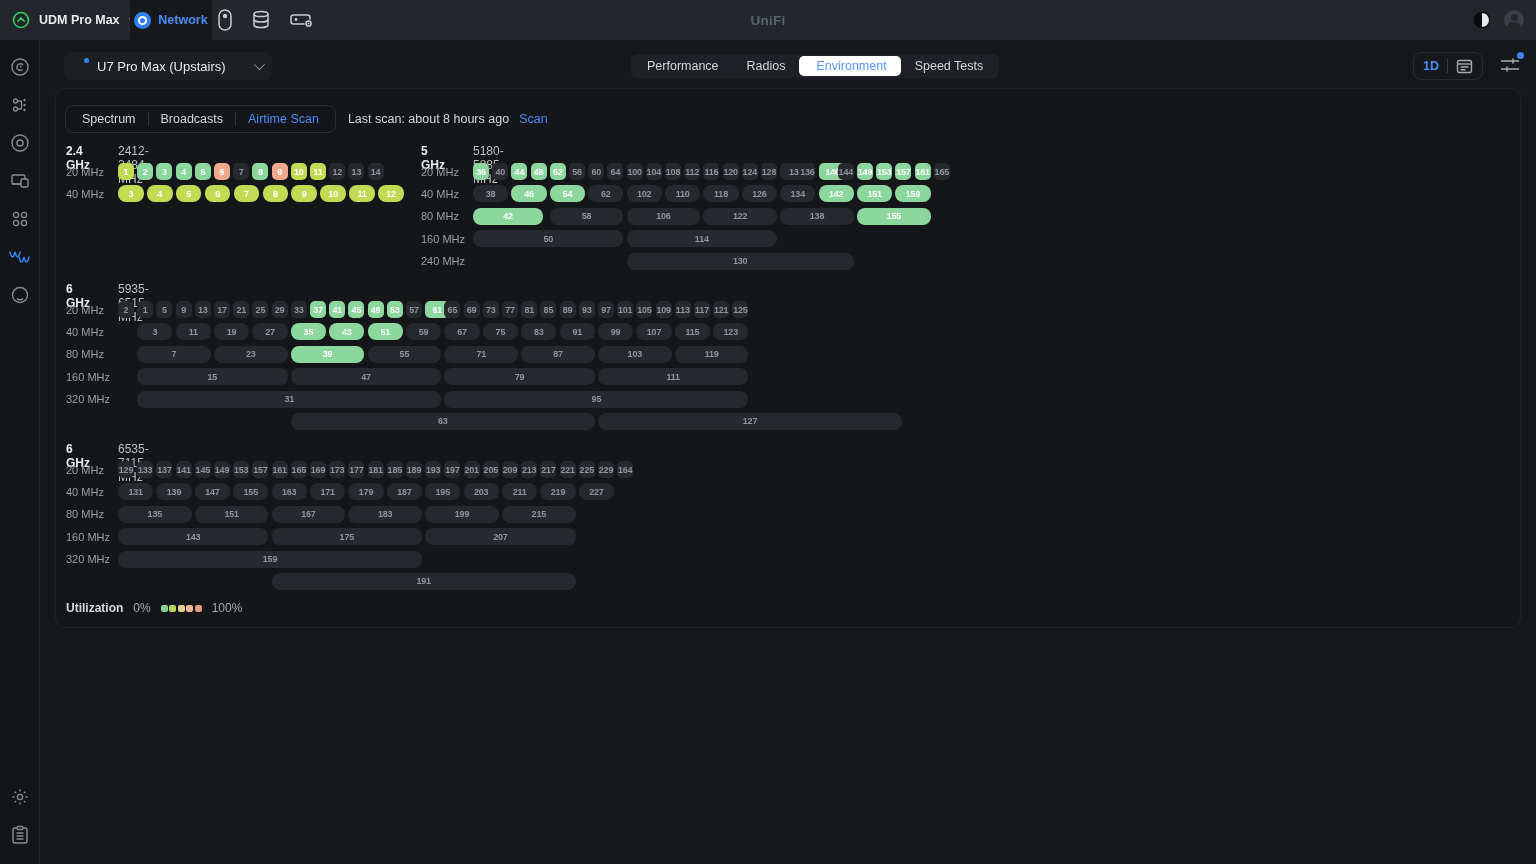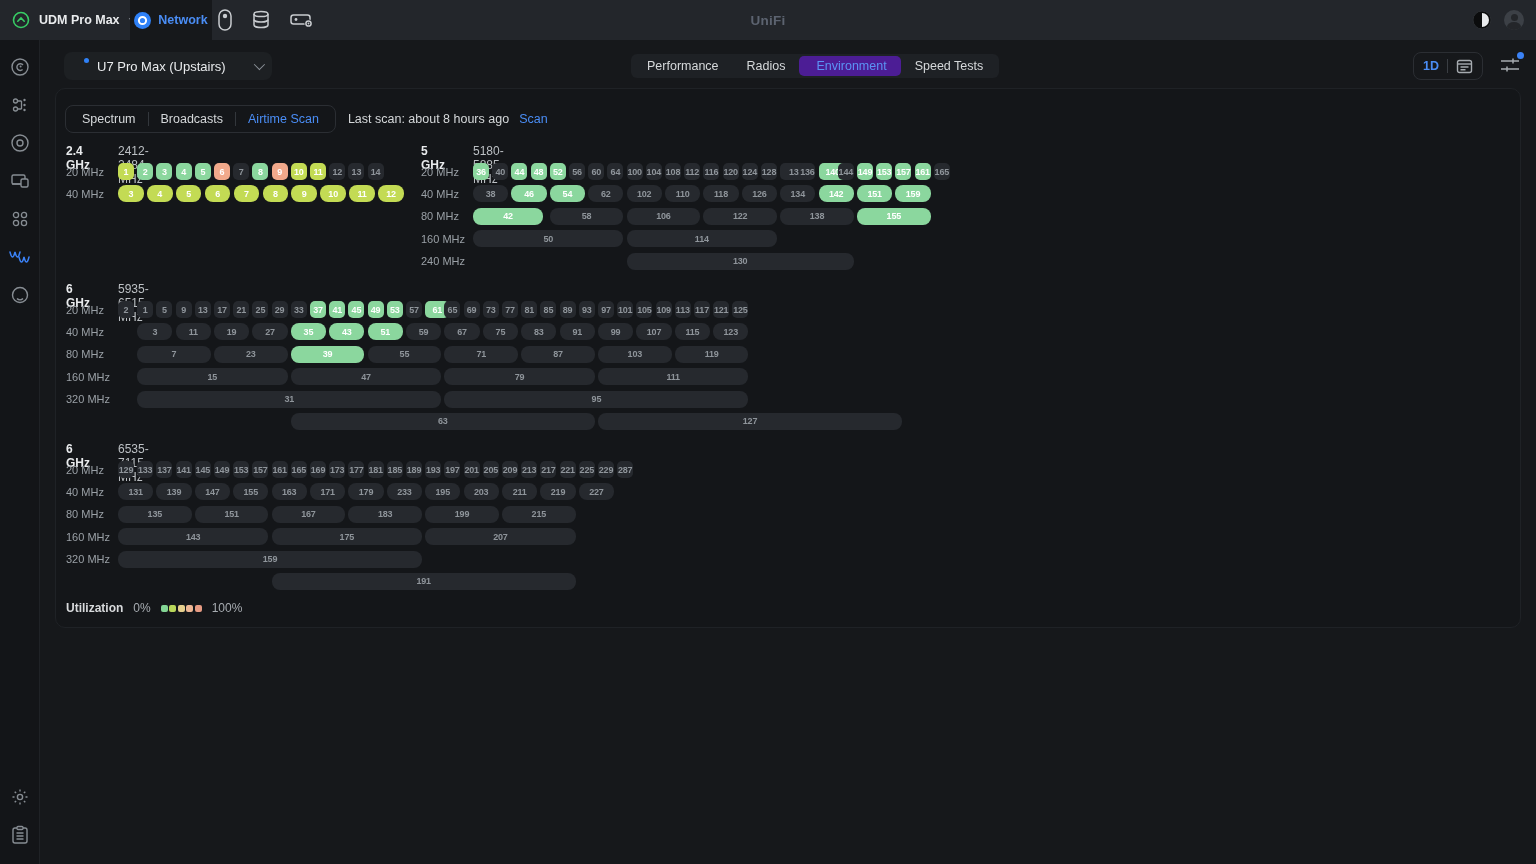--- a/index.html
+++ b/index.html
@@ -35,21 +35,21 @@
   .dev-select { position:absolute; left:23px; top:12px; height:28px; width:208px; background:#1D2023; border-radius:8px;
     display:flex; align-items:center; padding:0 10px; gap:9px; cursor:pointer; }
   .dev-select .name { font-size:13px; color:#E9EBED; flex:1; }
   .ap-ic { position:relative; width:14px; height:14px; }
   .ap-ic .c { width:13px; height:13px; border-radius:50%; background:#F4F5F6; }
   .ap-ic .d { position:absolute; right:-1px; top:-1px; width:5px; height:5px; border-radius:50%; background:#2F81F7; }
   .seg { position:absolute; left:590px; top:14px; height:24px; background:#1E2125; border-radius:6px;
     display:flex; align-items:center; padding:2px; }
   .seg-item { height:20px; padding:0 14px; display:flex; align-items:center; font-size:12.5px; color:#D5D8DA;
     border-radius:5px; cursor:pointer; white-space:nowrap; }
-  .seg-item.active { background:#4c1d95; color:#5B93F5;padding-left:17px; }
+  .seg-item.active { background:#ffffff; color:#5B93F5;padding-left:17px; }
   .range-group { position:absolute; right:53px; top:12px; height:28px; border:1px solid #2B2E33; border-radius:8px;
     display:flex; align-items:center; padding:0 9px; gap:8px; }
   .range-label { font-size:12.5px; font-weight:bold; color:#4A8DF5; }
   .vsep { width:1px; height:14px; background:#3A3E43; }
   .filter-wrap { position:absolute; right:14px; top:16px; width:22px; height:20px; }
   .blue-dot { position:absolute; right:-2px; top:-4px; width:7px; height:7px; border-radius:50%; background:#3B82F6; }
 
   
   .panel { position:absolute; left:14px; top:48px; width:1466px; height:540px; background:#141619;
     border:1px solid #1F2226; border-radius:10px; }
@@ -492,34 +492,34 @@
               <div class="cell" style="left: 307.2px; width: 16px; background: rgb(38, 41, 46); color: rgb(143, 149, 155);">193</div>
               <div class="cell" style="left: 326.4px; width: 16px; background: rgb(38, 41, 46); color: rgb(143, 149, 155);">197</div>
               <div class="cell" style="left: 345.6px; width: 16px; background: rgb(38, 41, 46); color: rgb(143, 149, 155);">201</div>
               <div class="cell" style="left: 364.8px; width: 16px; background: rgb(38, 41, 46); color: rgb(143, 149, 155);">205</div>
               <div class="cell" style="left: 384px; width: 16px; background: rgb(38, 41, 46); color: rgb(143, 149, 155);">209</div>
               <div class="cell" style="left: 403.2px; width: 16px; background: rgb(38, 41, 46); color: rgb(143, 149, 155);">213</div>
               <div class="cell" style="left: 422.4px; width: 16px; background: rgb(38, 41, 46); color: rgb(143, 149, 155);">217</div>
               <div class="cell" style="left: 441.6px; width: 16px; background: rgb(38, 41, 46); color: rgb(143, 149, 155);">221</div>
               <div class="cell" style="left: 460.8px; width: 16px; background: rgb(38, 41, 46); color: rgb(143, 149, 155);">225</div>
               <div class="cell" style="left: 480px; width: 16px; background: rgb(38, 41, 46); color: rgb(143, 149, 155);">229</div>
-              <div class="cell" style="left: 499.2px; width: 16px; background: rgb(38, 41, 46); color: rgb(143, 149, 155);">287</div>
+              <div class="cell" style="left: 499.2px; width: 16px; background: rgb(38, 41, 46); color: rgb(143, 149, 155);">164</div>
             </div>
           </div>
           <div class="chan-row">
             <div class="row-label">40 MHz</div>
             <div class="row-grid">
               <div class="cell wide" style="left: 0px; width: 35.2px; background: rgb(38, 41, 46); color: rgb(143, 149, 155);">131</div>
               <div class="cell wide" style="left: 38.4px; width: 35.2px; background: rgb(38, 41, 46); color: rgb(143, 149, 155);">139</div>
               <div class="cell wide" style="left: 76.8px; width: 35.2px; background: rgb(38, 41, 46); color: rgb(143, 149, 155);">147</div>
               <div class="cell wide" style="left: 115.2px; width: 35.2px; background: rgb(38, 41, 46); color: rgb(143, 149, 155);">155</div>
               <div class="cell wide" style="left: 153.6px; width: 35.2px; background: rgb(38, 41, 46); color: rgb(143, 149, 155);">163</div>
               <div class="cell wide" style="left: 192px; width: 35.2px; background: rgb(38, 41, 46); color: rgb(143, 149, 155);">171</div>
               <div class="cell wide" style="left: 230.4px; width: 35.2px; background: rgb(38, 41, 46); color: rgb(143, 149, 155);">179</div>
-              <div class="cell wide" style="left: 268.8px; width: 35.2px; background: rgb(38, 41, 46); color: rgb(143, 149, 155);">233</div>
+              <div class="cell wide" style="left: 268.8px; width: 35.2px; background: rgb(38, 41, 46); color: rgb(143, 149, 155);">187</div>
               <div class="cell wide" style="left: 307.2px; width: 35.2px; background: rgb(38, 41, 46); color: rgb(143, 149, 155);">195</div>
               <div class="cell wide" style="left: 345.6px; width: 35.2px; background: rgb(38, 41, 46); color: rgb(143, 149, 155);">203</div>
               <div class="cell wide" style="left: 384px; width: 35.2px; background: rgb(38, 41, 46); color: rgb(143, 149, 155);">211</div>
               <div class="cell wide" style="left: 422.4px; width: 35.2px; background: rgb(38, 41, 46); color: rgb(143, 149, 155);">219</div>
               <div class="cell wide" style="left: 460.8px; width: 35.2px; background: rgb(38, 41, 46); color: rgb(143, 149, 155);">227</div>
             </div>
           </div>
           <div class="chan-row">
             <div class="row-label">80 MHz</div>
             <div class="row-grid">

